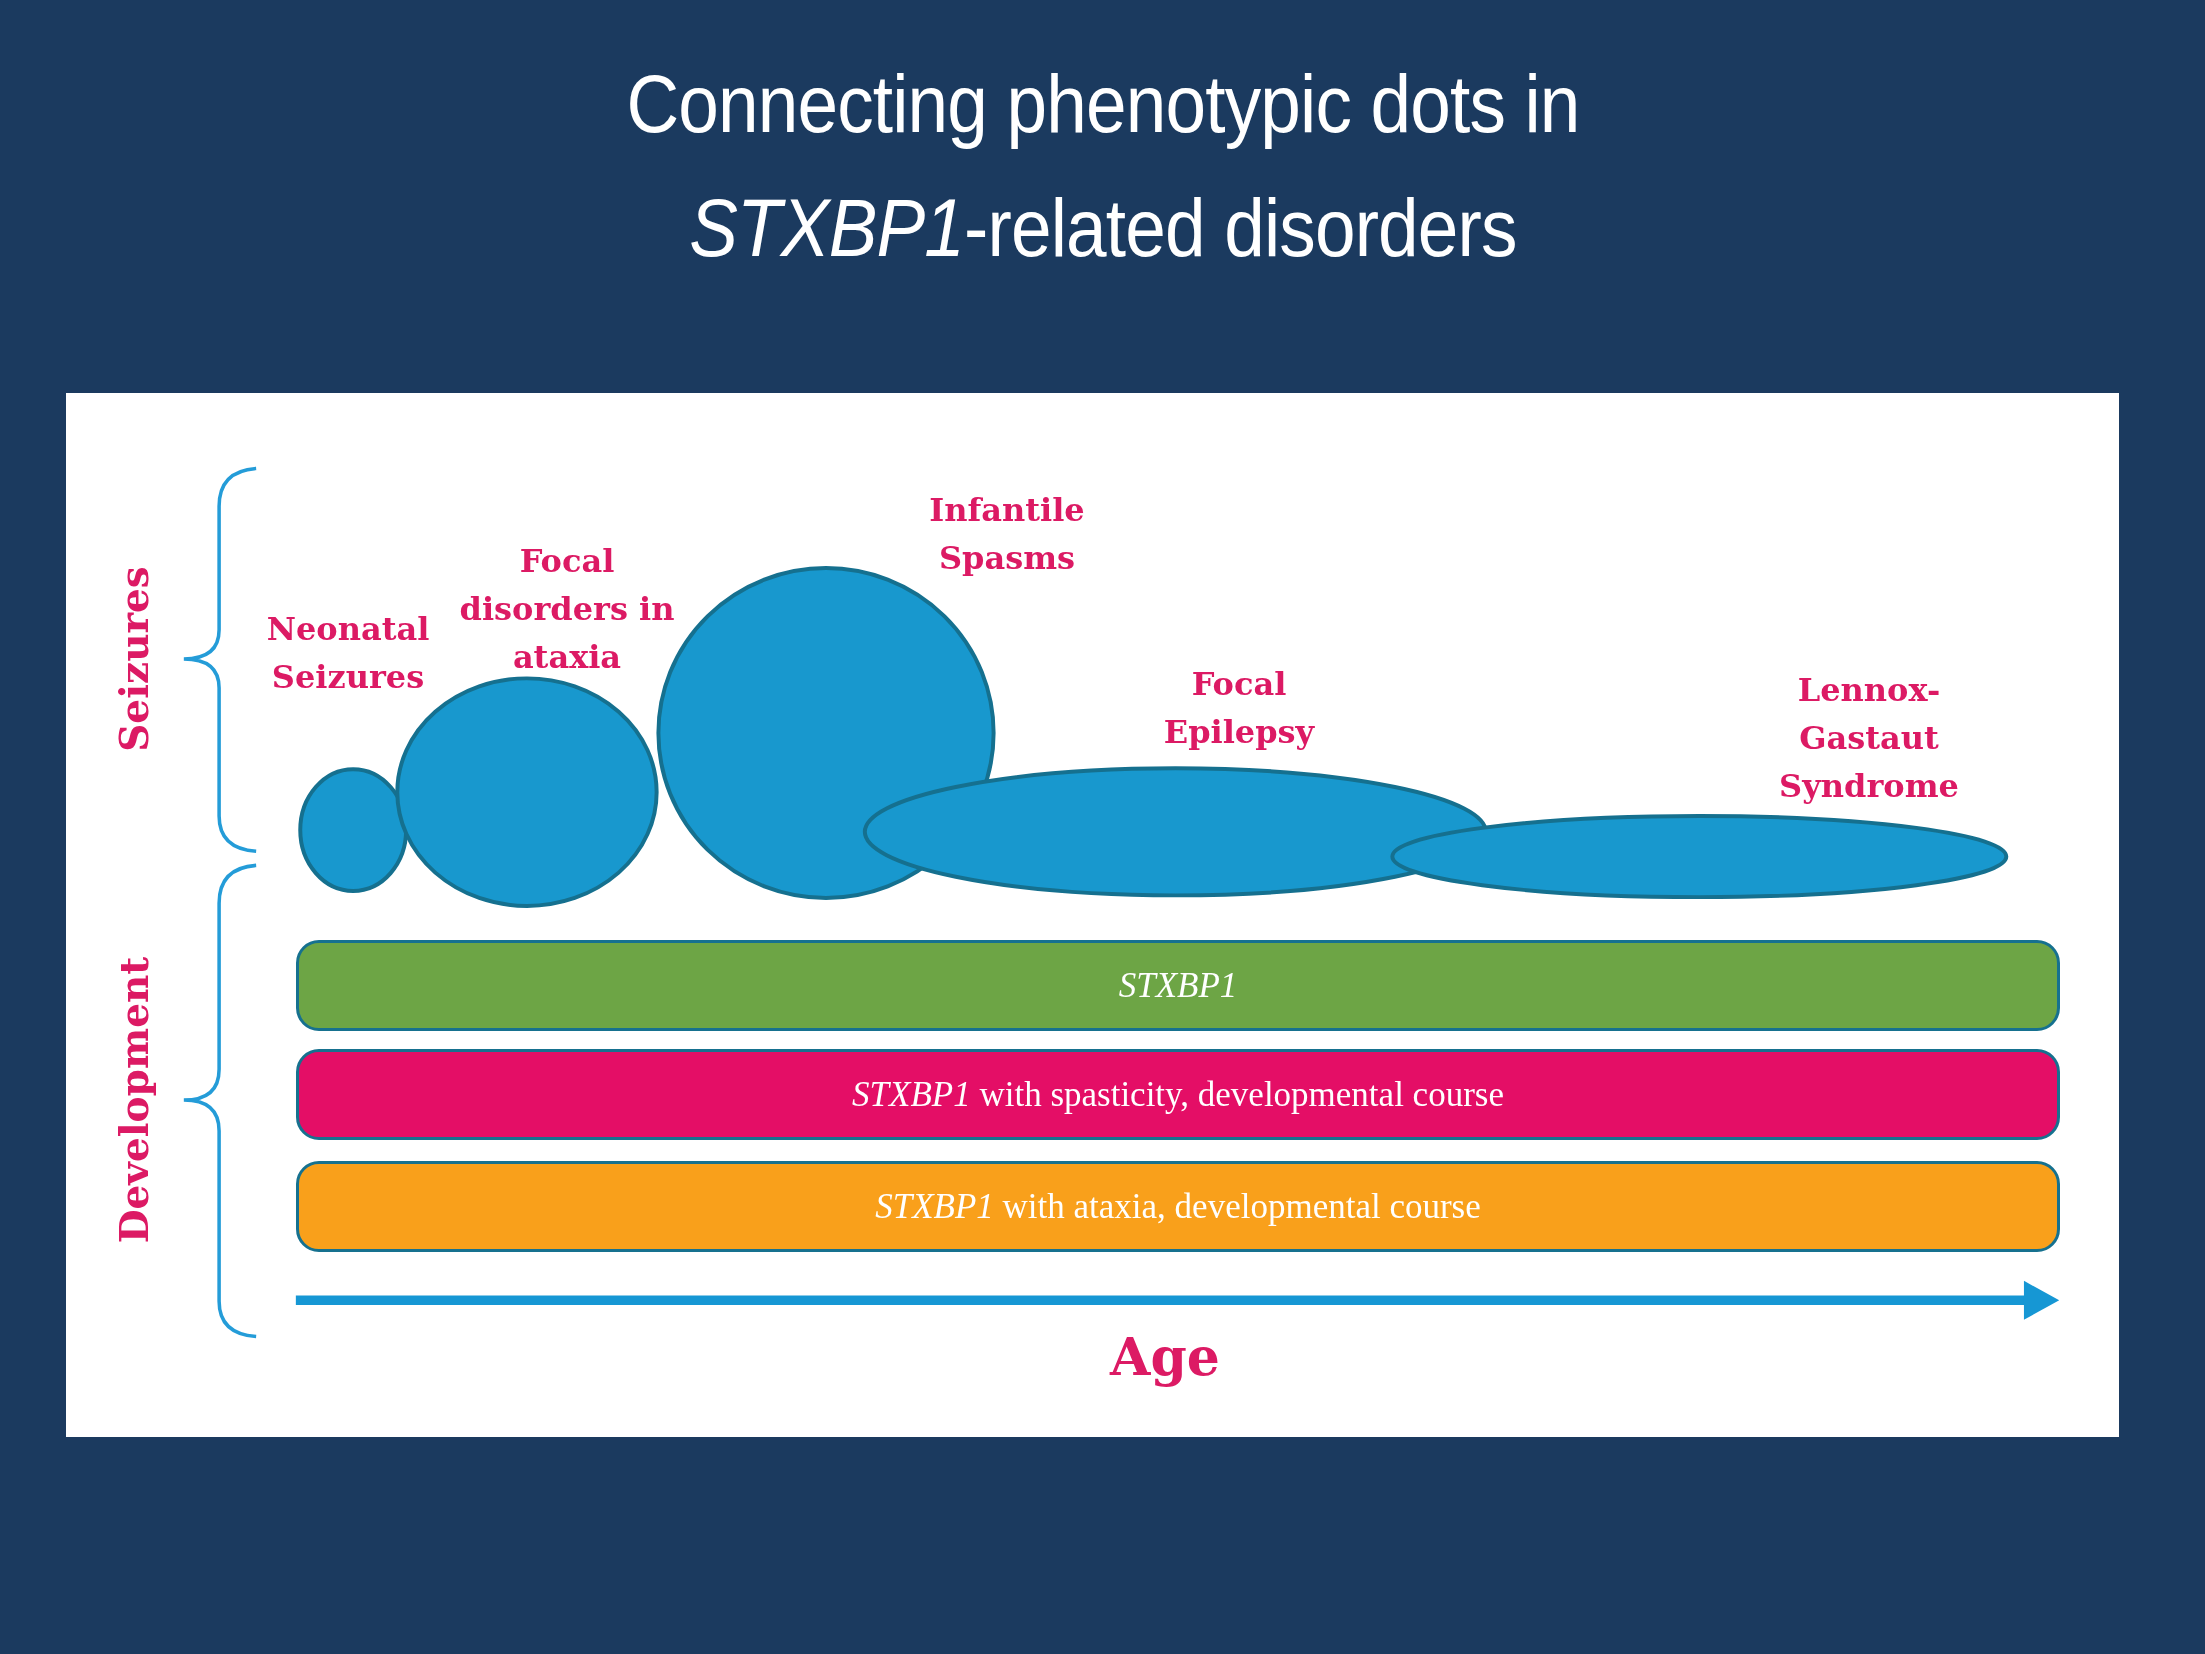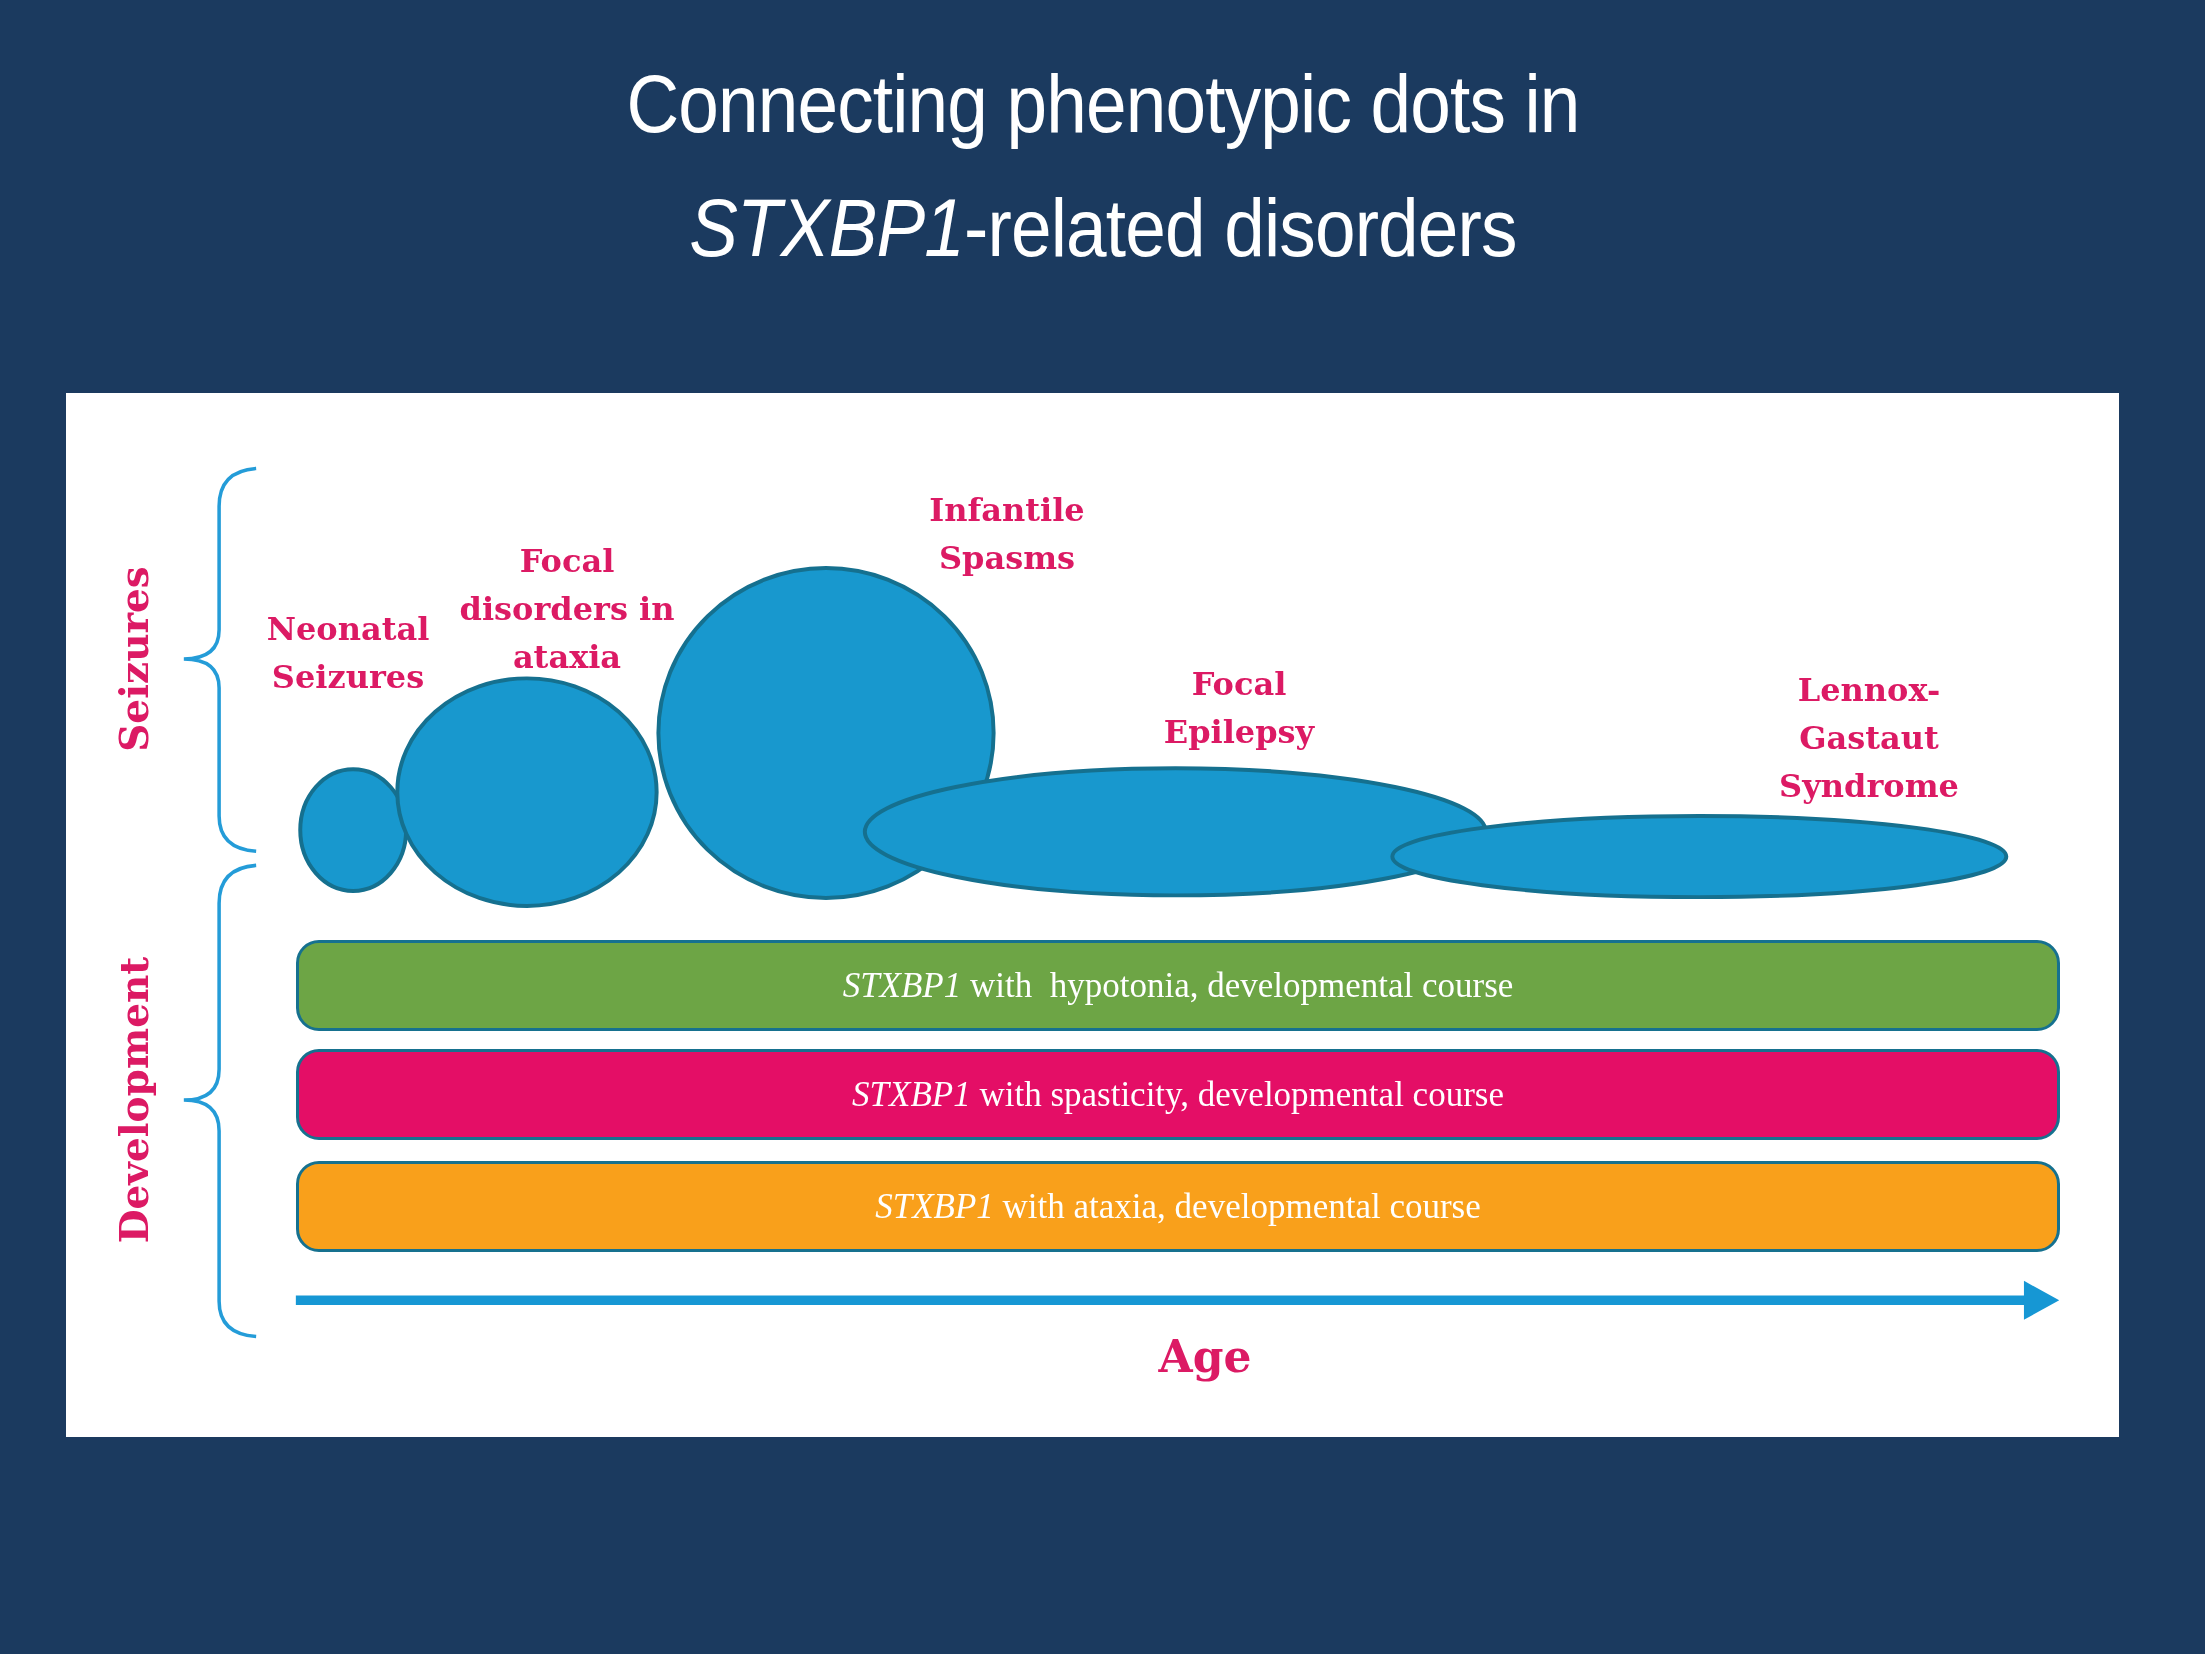--- a/index.html
+++ b/index.html
@@ -29,21 +29,21 @@
   
   .plabel{
     position:absolute;
     font-family:"DejaVu Serif","Liberation Serif",serif;
     font-weight:700;color:#DC1A64;
     text-align:center;font-size:32px;line-height:48px;
     transform:translate(-50%,-50%);
     white-space:nowrap;
   }
   .rot{transform:translate(-50%,-50%) rotate(-90deg);font-size:39px;}
-  .age{font-size:44px;margin-left:40px;}
+  .age{font-size:52px;}
   
   .bar{
     position:absolute;left:296px;width:1764px;height:91px;
     border:3.5px solid #16718F;border-radius:23px;
     box-sizing:border-box;
     display:flex;align-items:center;justify-content:center;
     font-family:"Liberation Serif",serif;
     font-size:35px;color:#FFFFFF;white-space:pre;
   }
   .bar .ital{font-style:italic;}
@@ -100,20 +100,20 @@
   <div class="plabel" style="left:1239px;top:708px;">
     <div>Focal</div>
     <div>Epilepsy</div>
   </div>
   <div class="plabel" style="left:1869px;top:738px;">
     <div>Lennox-</div>
     <div>Gastaut</div>
     <div>Syndrome</div>
   </div>
 
-  <div class="bar bar-green"><span class="ital">STXBP1</span><span> with  hypotonia, developmental course</span></div>
+  <div class="bar bar-green"><span class="ital">STXBP1</span></div>
   <div class="bar bar-pink"><span class="ital">STXBP1</span><span> with spasticity, developmental course</span></div>
   <div class="bar bar-orange"><span class="ital">STXBP1</span><span> with ataxia, developmental course</span></div>
 
   <div class="plabel age" style="left:1165px;top:1357px;">Age</div>
 
 </div>
 
 
 </body></html>

